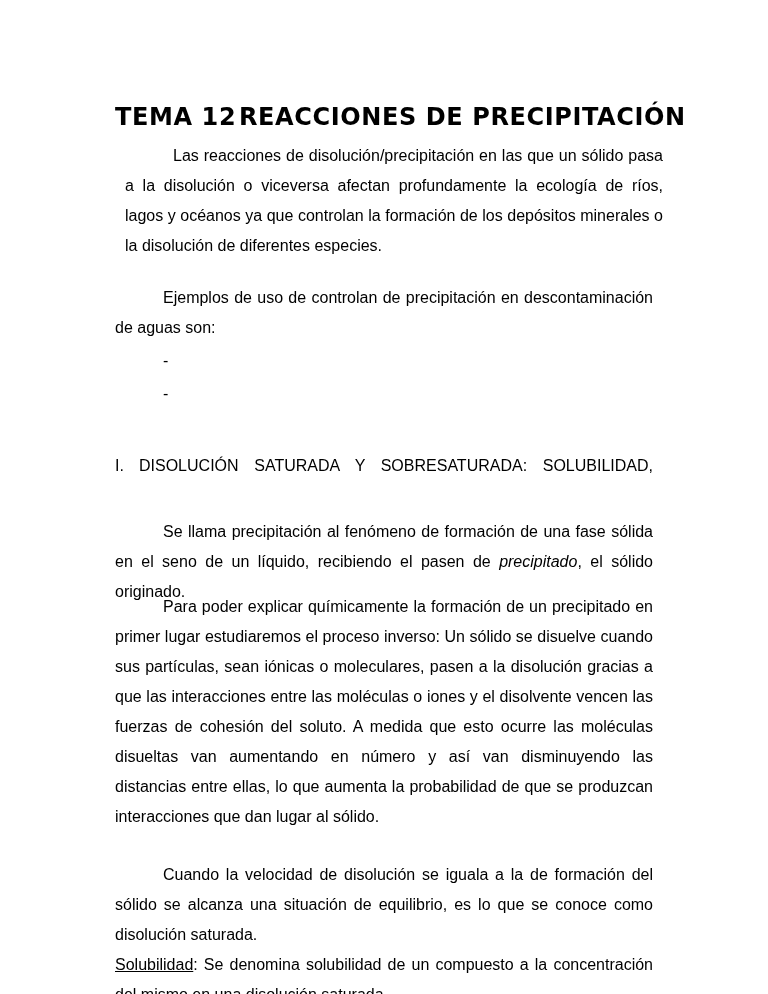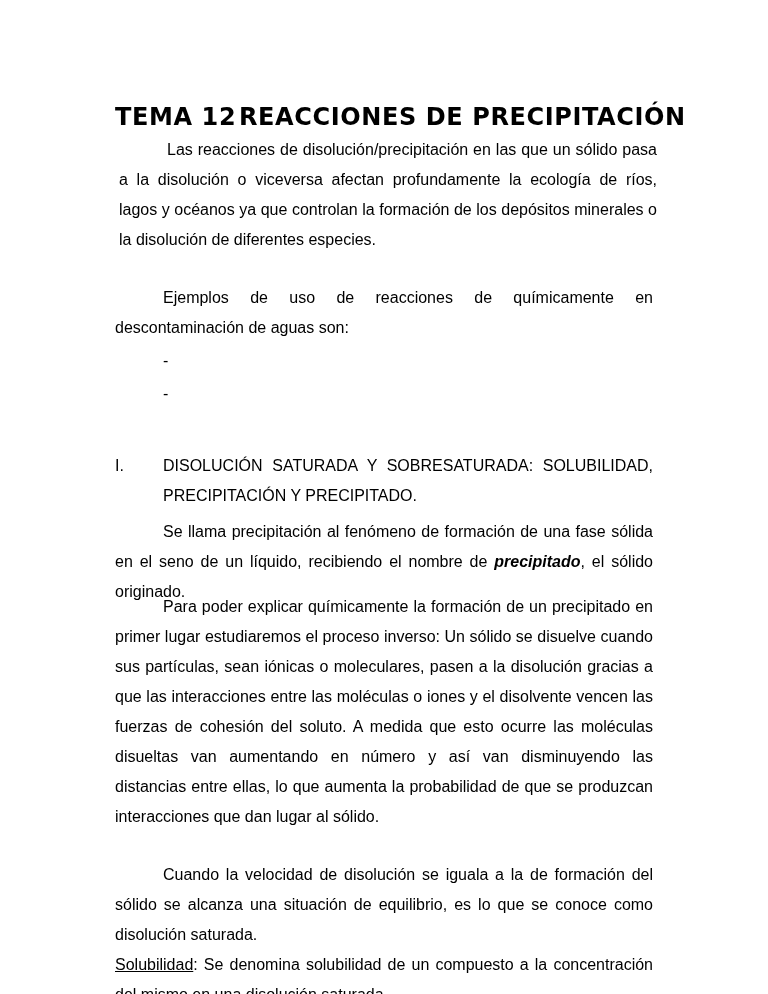--- a/index.html
+++ b/index.html
@@ -10,55 +10,54 @@
   .title .num { display: inline-block; width: 124px; }
   .block { position: absolute; left: 0; width: 538px;
     font-family: "Liberation Sans", sans-serif; font-size: 16px; line-height: 30px; }
   .just { text-align: justify; text-align-last: left; }
   .ind { text-indent: 48px; }
   .list { position: absolute; left: 0; width: 538px; font-family: "Liberation Sans", sans-serif; font-size: 16px; line-height: 30px; }
   .li { position: relative; padding-left: 70px; height: 33px; }
   .li .dash { position: absolute; left: 48px; top: 0; }
   .sec { position: absolute; left: 0; width: 538px; font-family: "Liberation Sans", sans-serif; font-size: 16px; line-height: 30px; }
   .sec .roman { position: absolute; left: 0; top: 0; }
-  .sec .head { margin-left: 48px; text-align: justify; text-align-last: left; }
+  .sec .head { margin-left: 24px; text-align: justify; text-align-last: left; }
   .sec .head .l1 { display: block; text-align: justify; text-align-last: justify; }
   sub { font-size: 10px; vertical-align: -3px; line-height: 0; }
-  em { font-style: italic; font-weight: bold; }
+  em { font-style: italic; }
   u { }
 </style>
 </head>
 <body>
 
 <div class="page">
 
   <div class="title">
     <span class="num">TEMA 12</span><span>REACCIONES DE PRECIPITACIÓN</span>
   </div>
 
-  <p class="block just ind" style="top:131px;margin:4px;">Las reacciones de disolución/precipitación en las que un sólido pasa a la disolución o viceversa afectan profundamente la ecología de ríos, lagos y océanos ya que controlan la formación de los depósitos minerales o la disolución de diferentes especies.</p>
+  <p class="block just ind" style="top:131px;margin:10px;">Las reacciones de disolución/precipitación en las que un sólido pasa a la disolución o viceversa afectan profundamente la ecología de ríos, lagos y océanos ya que controlan la formación de los depósitos minerales o la disolución de diferentes especies.</p>
 
-  <p class="block just ind" style="top:283px;margin:0;">Ejemplos de uso de reacciones de químicamente en descontaminación de aguas son:</p>
+  <p class="block just ind" style="top:283px;margin:0;">Ejemplos de uso de controlan de precipitación en descontaminación de aguas son:</p>
 
   <div class="list" style="top:346px;">
     <div class="li">
       <span class="dash">-</span>
     </div>
     <div class="li">
       <span class="dash">-</span>
     </div>
   </div>
 
   <div class="sec" style="top:451px;">
     <span class="roman">I.</span>
     <div class="head">
       <span class="l1">DISOLUCIÓN SATURADA Y SOBRESATURADA: SOLUBILIDAD,</span>
-      <span>PRECIPITACIÓN Y PRECIPITADO.</span>
     </div>
   </div>
 
-  <p class="block just ind" style="top:517px;margin:0;"><span>Se llama precipitación al fenómeno de formación de una fase sólida en el seno de un líquido, recibiendo el nombre de </span><em>precipitado</em><span>, el sólido originado.</span></p>
+  <p class="block just ind" style="top:517px;margin:0;"><span>Se llama precipitación al fenómeno de formación de una fase sólida en el seno de un líquido, recibiendo el pasen de </span><em>precipitado</em><span>, el sólido originado.</span></p>
 
   <p class="block just ind" style="top:592px;margin:0;">Para poder explicar químicamente la formación de un precipitado en primer lugar estudiaremos el proceso inverso: Un sólido se disuelve cuando sus partículas, sean iónicas o moleculares, pasen a la disolución gracias a que las interacciones entre las moléculas o iones y el disolvente vencen las fuerzas de cohesión del soluto. A medida que esto ocurre las moléculas disueltas van aumentando en número y así van disminuyendo las distancias entre ellas, lo que aumenta la probabilidad de que se produzcan interacciones que dan lugar al sólido.</p>
 
   <p class="block just ind" style="top:860px;margin:0;"><span>Cuando la velocidad de disolución se iguala a la de formación del sólido se alcanza una situación de equilibrio, es lo que se conoce como disolución saturada.</span><br><u>Solubilidad</u><span>: Se denomina solubilidad de un compuesto a la concentración del mismo en una disolución saturada.</span></p>
 
 </div>
 
 </body></html>

